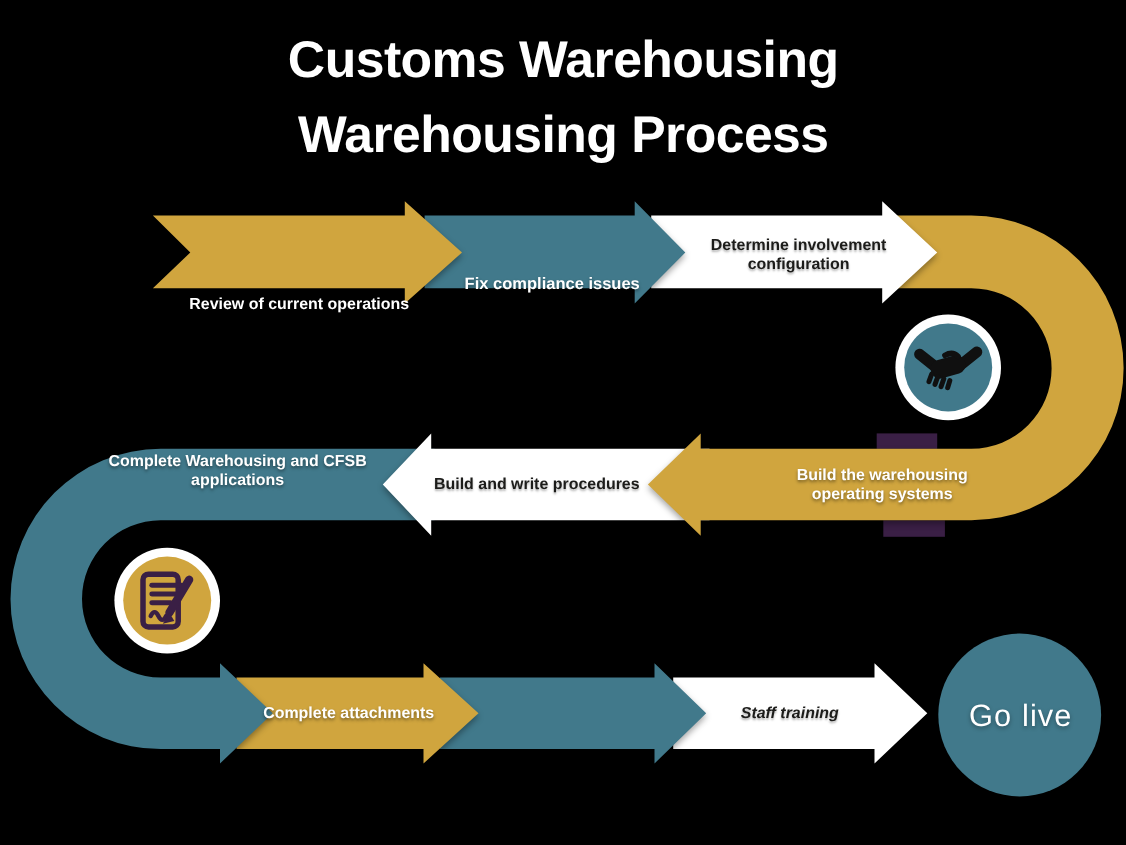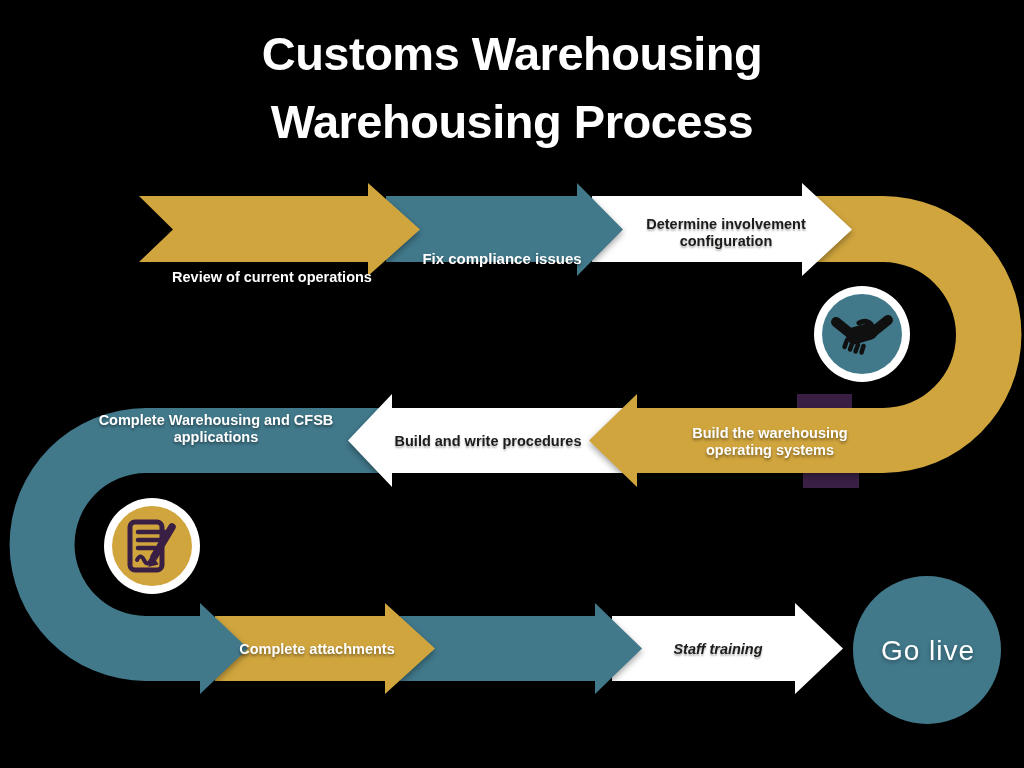--- a/index.html
+++ b/index.html
@@ -19,21 +19,21 @@
   .doc-stroke{stroke:var(--purple);fill:none;stroke-linecap:round;}
   .doc-fill{fill:var(--purple);}
   .lbl{position:absolute;transform:translate(-50%,-50%);text-align:center;
        font-weight:700;font-size:14.5px;line-height:16.5px;white-space:nowrap;}
   .lbl.wrap{white-space:normal;}
   .lbl-light{color:var(--label_light);text-shadow:0 2px 3px rgba(0,0,0,.45);}
   .lbl-dark{color:var(--label_dark);text-shadow:0 2px 2px rgba(0,0,0,.3);}
   .s1{left:272px;top:229px;margin-top:48px;}
   .s2{left:502px;top:230px;font-size:15px;margin-top:29px;}
   .s3{left:726px;top:232px;width:175px;}
-  .s4{left:770px;top:441px;width:190px;}
+  .s4{left:802px;top:441px;width:190px;}
   .s5{left:488px;top:441px;}
   .s6{left:216px;top:428px;width:240px;}
   .s7{left:317px;top:649px;}
   .s8{left:530px;top:649px;}
   .s9{left:718px;top:649px;font-style:italic;}
   .golive{left:928px;top:651px;font-size:28px;font-weight:400;letter-spacing:1px;
           text-shadow:0 2px 4px rgba(0,0,0,.35);}
 </style>
 </head>
 <body>

